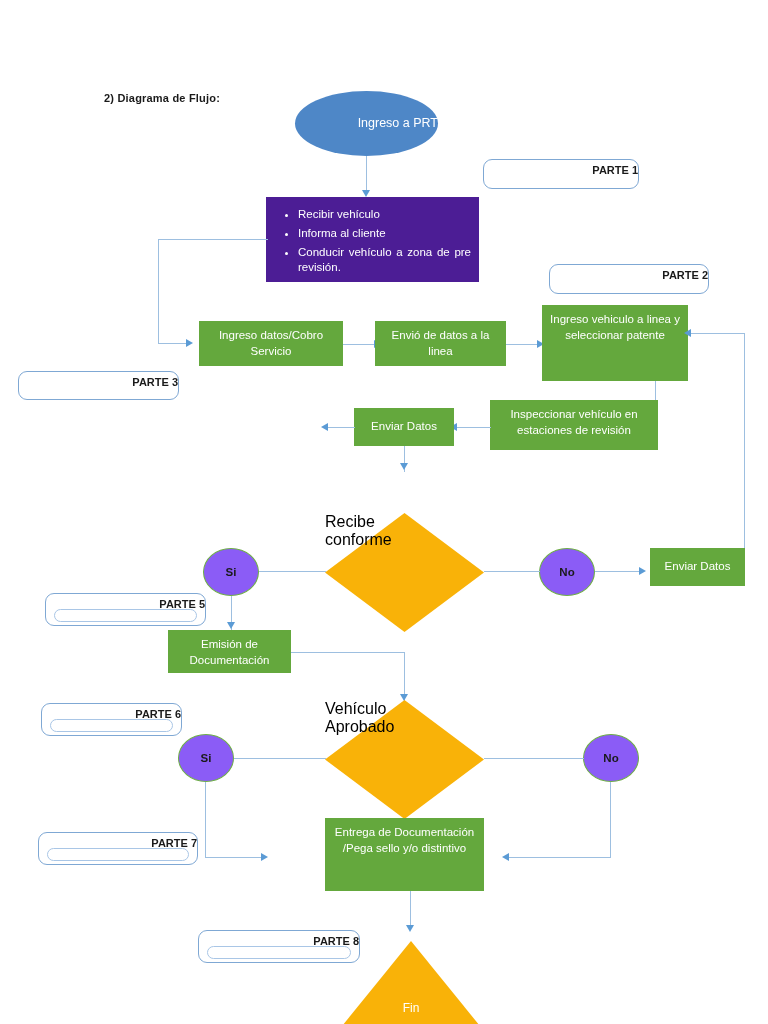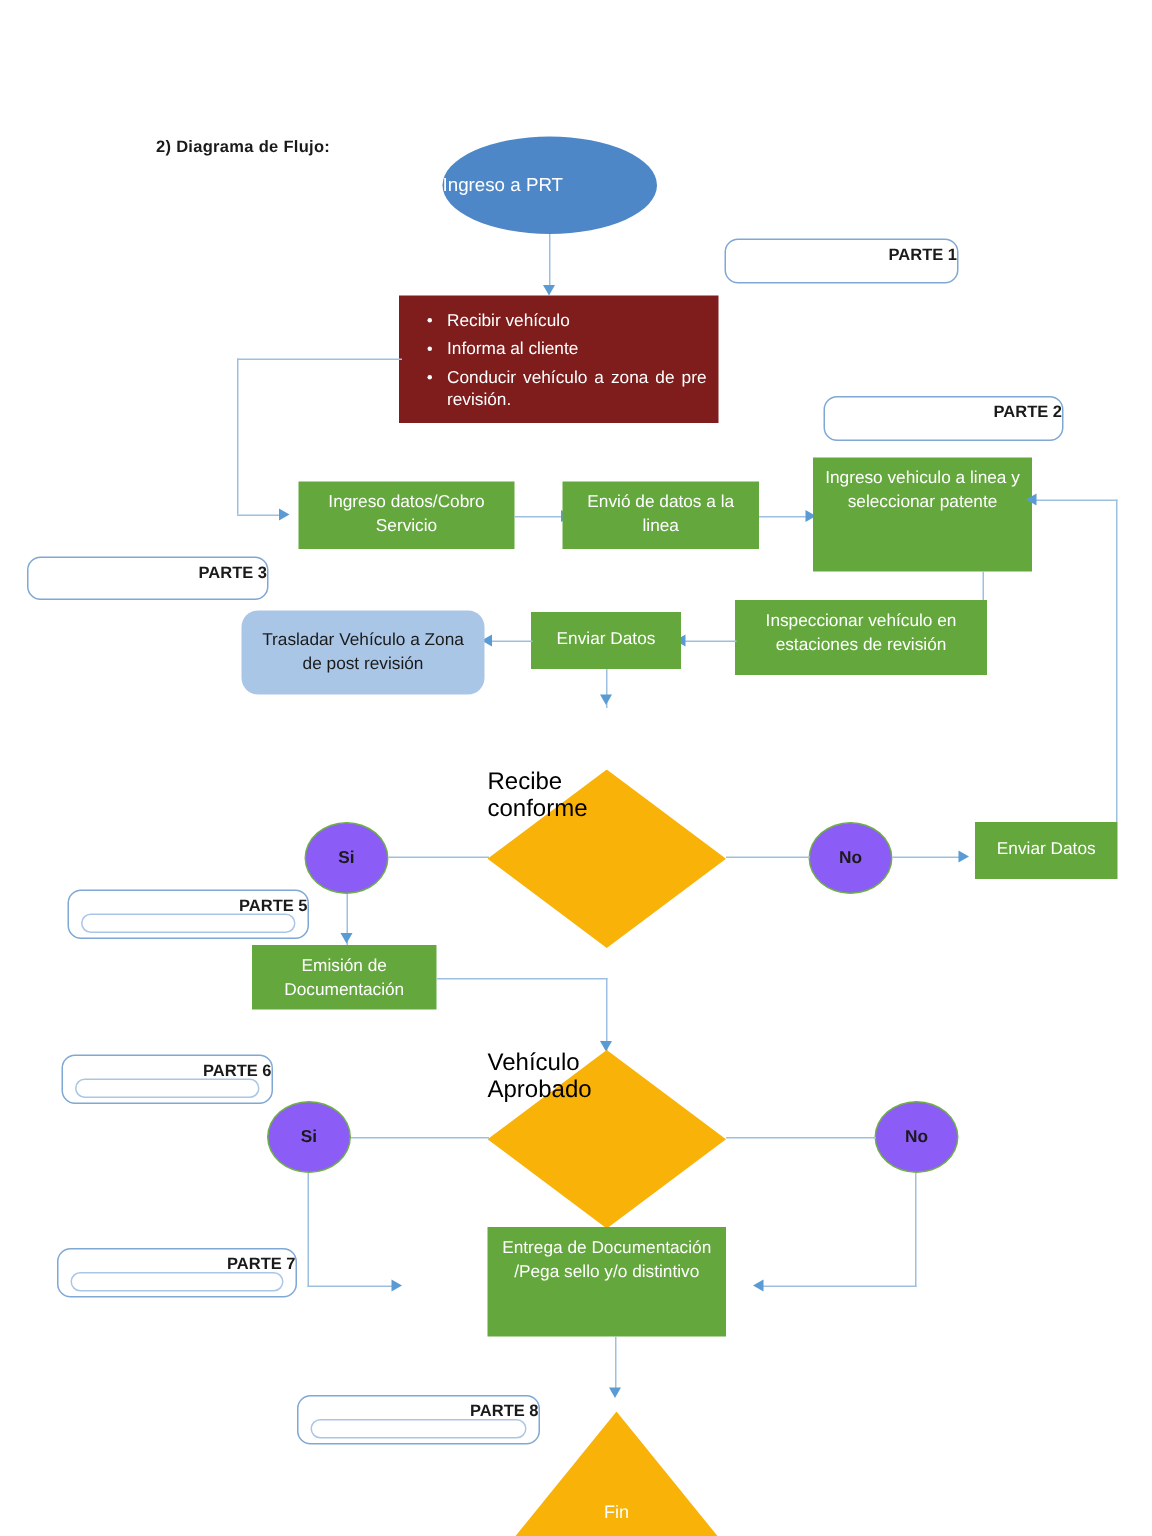--- a/index.html
+++ b/index.html
@@ -27,21 +27,21 @@
     letter-spacing: 0.2px;
     white-space: nowrap;
   }
 
   
   .ellipse {
     border-radius: 50%;
     background: #4E87C7;
     display: flex;
     align-items: center;
-    justify-content: flex-start;
+    justify-content: flex-end;
     color: #ffffff;
     font-size: 12.5px;
     text-align: center;
     line-height: 1.25;
   }
 
   
   .green-box {
     background: #64A83D;
     color: #ffffff;
@@ -49,21 +49,21 @@
     line-height: 1.35;
     display: flex;
     align-items: center;
     padding: 5px 7px;
   }
   .green-box.top-align { align-items: flex-start; padding-top: 7px; }
   .green-box .txt { width: 100%; text-align: center; }
 
   
   .bullet-box {
-    background: #7f1d1d;
+    background: #4c1d95;
     color: #ffffff;
     font-size: 11.5px;
     padding: 10px 8px 8px 8px;
   }
   .bullet-box ul {
     margin: 0;
     padding-left: 24px;
     list-style: disc;
   }
   .bullet-box li {
@@ -232,23 +232,20 @@
   <div class="abs green-box" style="left:354px; top:408px; width:100px; height:38px;">
     <span class="txt">Enviar Datos</span>
   </div>
 
   <div class="abs ln ln-h" style="left:326px; top:427px; width:29px;"></div>
   <div class="abs arrow arrow-l" style="left:321px; top:423px;"></div>
 
   <div class="abs ln ln-v" style="left:404px; top:446px; height:26px;"></div>
   <div class="abs arrow arrow-d" style="left:400px; top:463px;"></div>
 
-  <div class="abs blue-box" style="left:161px; top:407px; width:162px; height:56px;">
-    <span>Trasladar Vehículo a Zona de post revisión</span>
-  </div>
 
 
   <div class="abs diamond" style="left:325px; top:513px; width:159px; height:119px; clip-path: polygon(50% 0%, 100% 50%, 50% 100%, 0% 50%);"></div>
   <div class="abs" style="left:325px; top:513px; width:159px; height:119px; pointer-events:none;">
     <div class="dlabel">
       <div>Recibe</div>
       <div>conforme</div>
     </div>
   </div>
 

